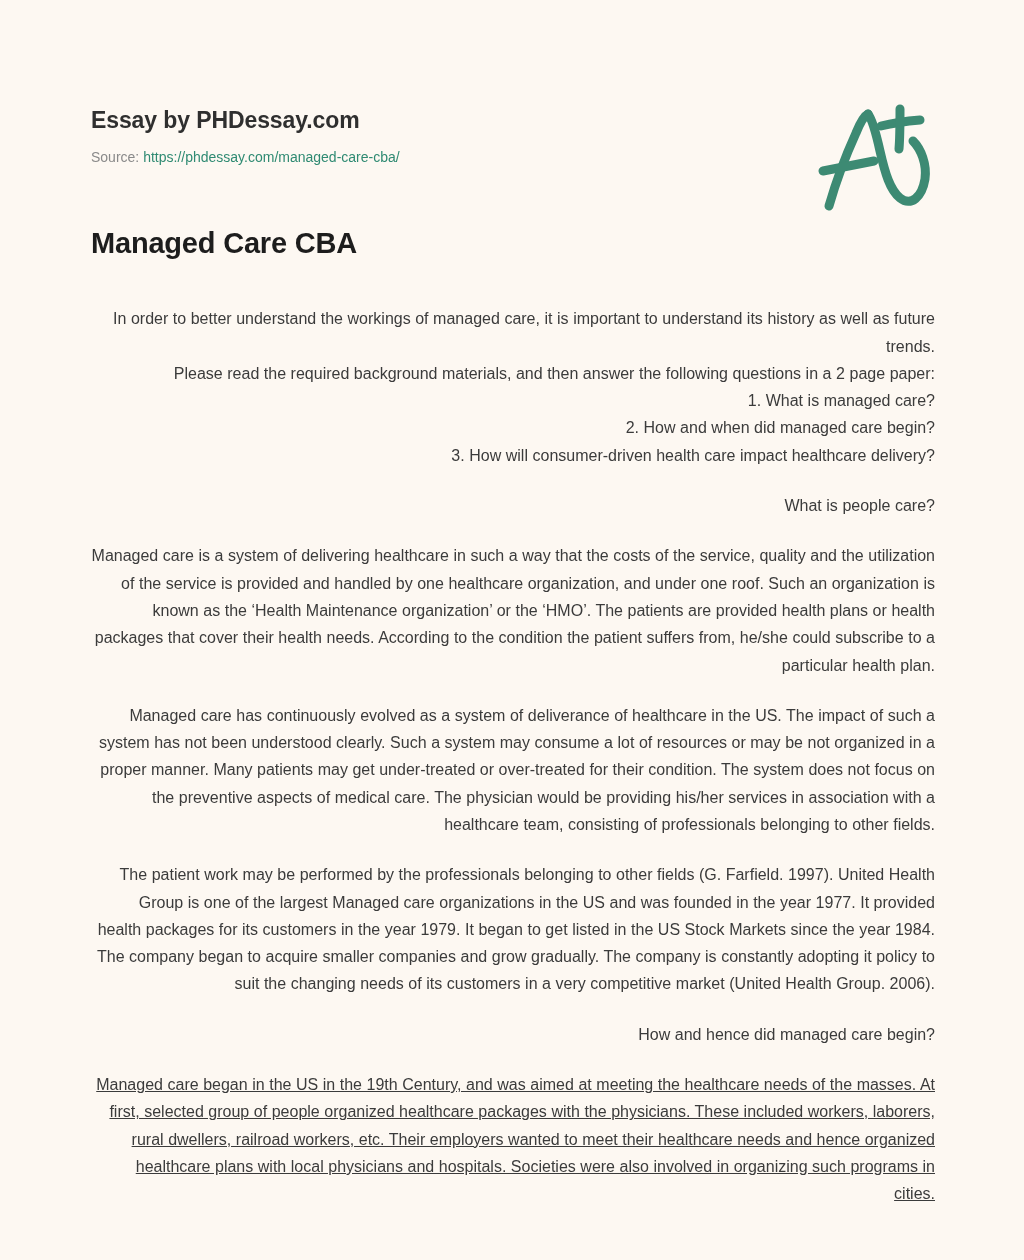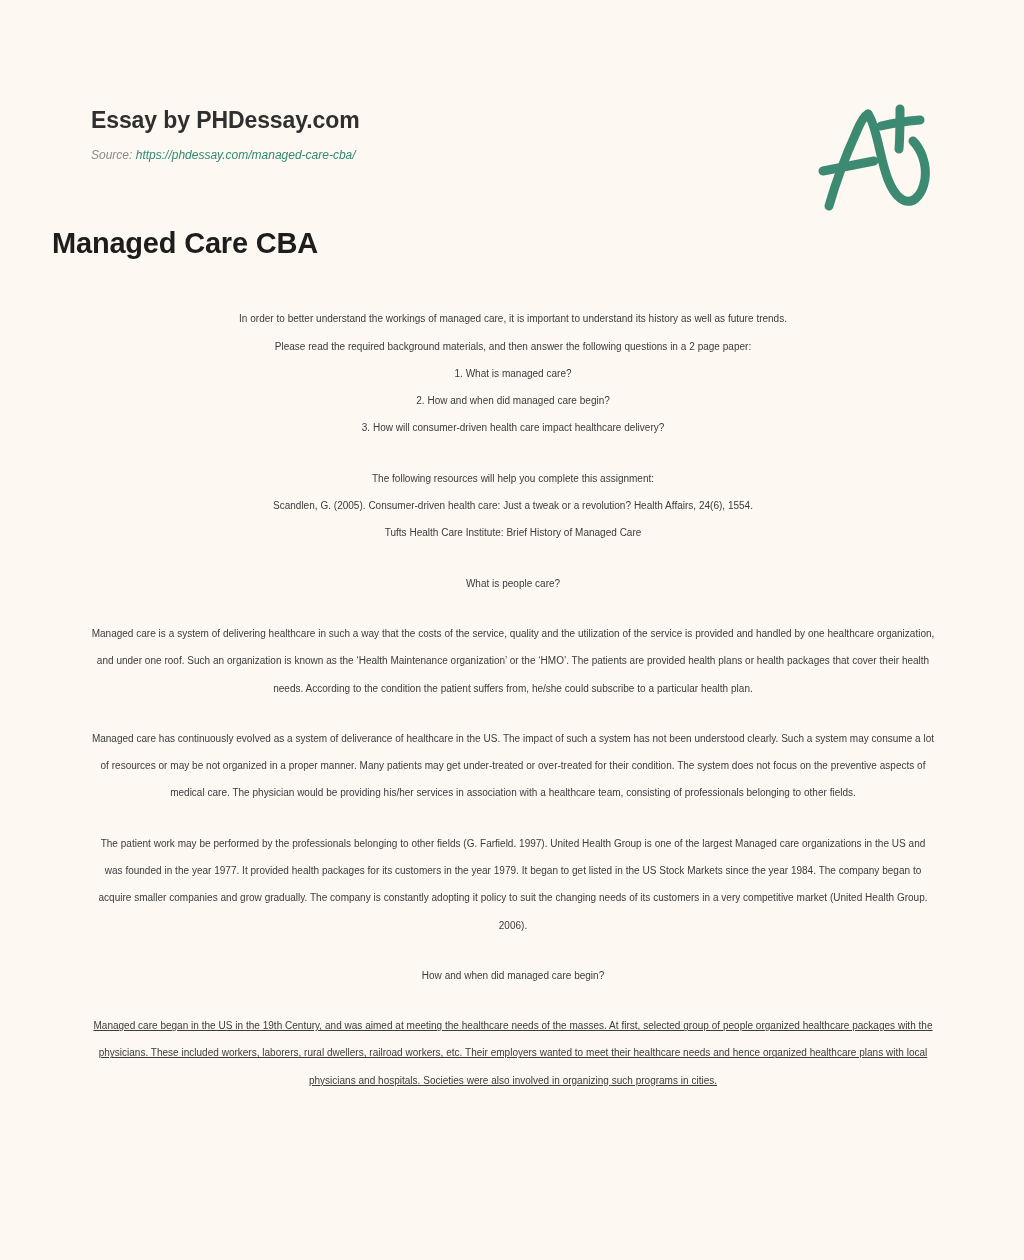--- a/index.html
+++ b/index.html
@@ -45,25 +45,24 @@
     font-size: 23px;
     font-weight: bold;
     color: #2f2f2f;
     letter-spacing: -0.1px;
     line-height: 1.2;
     white-space: nowrap;
   }
 
   .source-line {
     margin-top: 13px;
-    font-size: 12px;
+    font-size: 14px;
     color: #8a8a8a;
     white-space: nowrap;
     line-height: 1.3;
-    font-style: italic;
   }
 
   .source-label {
     color: #8a8a8a;
   }
 
   .source-url {
     color: #2f8a72;
     text-decoration: none;
   }
@@ -85,39 +84,39 @@
   
   .doc {
     position: absolute;
     left: 0;
     top: 190px;
     width: 1024px;
   }
 
   .doc-title {
     margin: 0;
-    padding: 0 0 0 52px;
+    padding: 0 0 0 91px;
     font-size: 29px;
     font-weight: bold;
     color: #1d1d1d;
     line-height: 1.25;
     letter-spacing: -0.2px;
   }
 
   .content {
     padding: 0 89px 0 91px;
     margin-top: 44px;
   }
 
   .para {
-    font-size: 10px;
+    font-size: 16px;
     line-height: 27.3px;
     color: #3b3b3b;
     margin: 0 0 23px 0;
-    text-align: center;
+    text-align: right;
     white-space: pre-line;
     word-spacing: 0.1px;
   }
 
   .para:last-child {
     margin-bottom: 0;
     text-decoration: underline;
   }
 </style>
 </head>
@@ -158,27 +157,24 @@
   <div class="doc">
 
     <h1 class="doc-title">Managed Care CBA</h1>
 
     <div class="content">
       <p class="para">In order to better understand the workings of managed care, it is important to understand its history as well as future trends.
 Please read the required background materials, and then answer the following questions in a 2 page paper:
 1. What is managed care?
 2. How and when did managed care begin?
 3. How will consumer-driven health care impact healthcare delivery?</p>
-      <p class="para">The following resources will help you complete this assignment:
-Scandlen, G. (2005). Consumer-driven health care: Just a tweak or a revolution? Health Affairs, 24(6), 1554.
-Tufts Health Care Institute: Brief History of Managed Care</p>
       <p class="para">What is people care?</p>
       <p class="para">Managed care is a system of delivering healthcare in such a way that the costs of the service, quality and the utilization of the service is provided and handled by one healthcare organization, and under one roof.  Such an organization is known as the ‘Health Maintenance organization’ or the ‘HMO’.  The patients are provided health plans or health packages that cover their health needs.  According to the condition the patient suffers from, he/she could subscribe to a particular health plan.</p>
       <p class="para">Managed care has continuously evolved as a system of deliverance of healthcare in the US.  The impact of such a system has not been understood clearly.  Such a system may consume a lot of resources or may be not organized in a proper manner.  Many patients may get under-treated or over-treated for their condition.  The system does not focus on the preventive aspects of medical care.  The physician would be providing his/her services in association with a healthcare team, consisting of professionals belonging to other fields.</p>
       <p class="para">The patient work may be performed by the professionals belonging to other fields (G. Farfield. 1997).  United Health Group is one of the largest Managed care organizations in the US and was founded in the year 1977.  It provided health packages for its customers in the year 1979.  It began to get listed in the US Stock Markets since the year 1984.  The company began to acquire smaller companies and grow gradually.  The company is constantly adopting it policy to suit the changing needs of its customers in a very competitive market (United Health Group. 2006).</p>
-      <p class="para">How and when did managed care begin?</p>
+      <p class="para">How and hence did managed care begin?</p>
       <p class="para">Managed care began in the US in the 19th Century, and was aimed at meeting the healthcare needs of the masses.  At first, selected group of people organized healthcare packages with the physicians.  These included workers, laborers, rural dwellers, railroad workers, etc.  Their employers wanted to meet their healthcare needs and hence organized healthcare plans with local physicians and hospitals.  Societies were also involved in organizing such programs in cities.</p>
 
     </div>
 
   </div>
 
 </div>
 
 </body></html>

